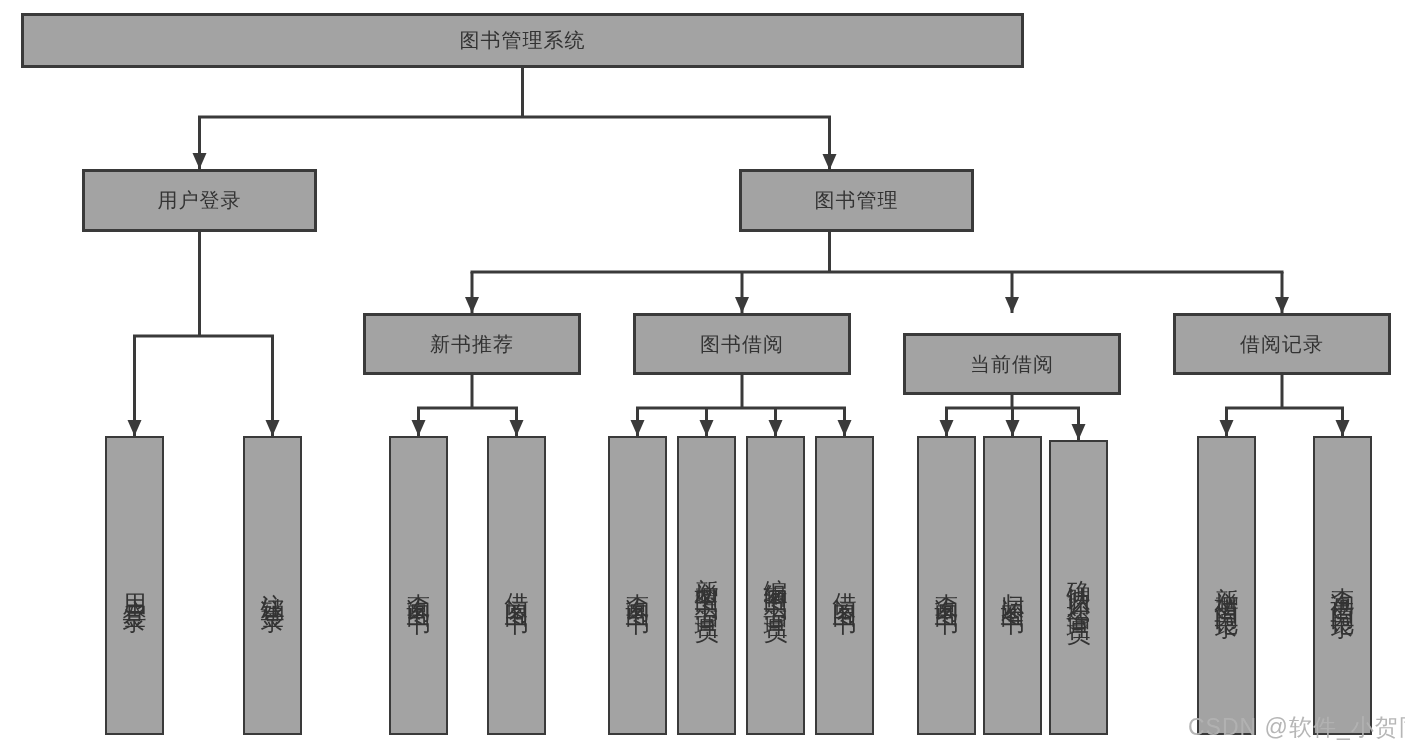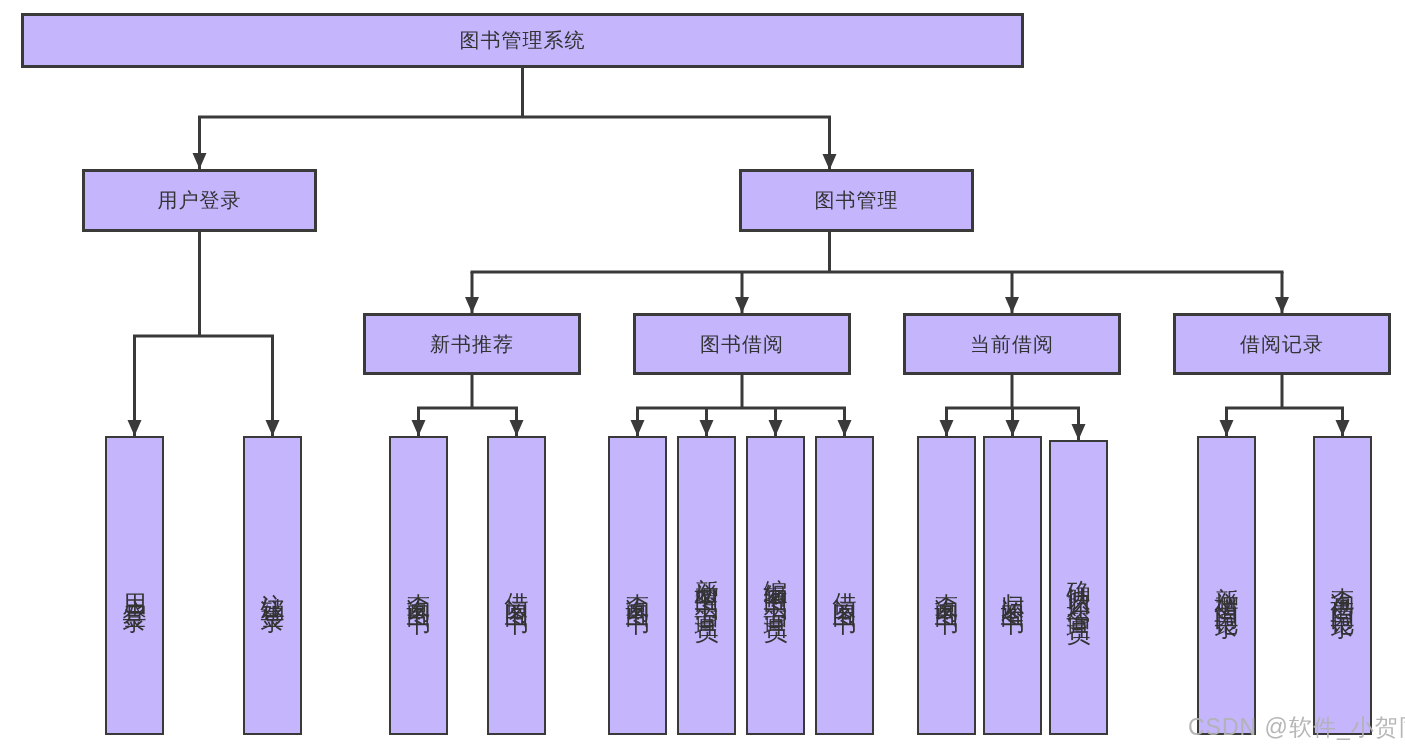--- a/index.html
+++ b/index.html
@@ -8,21 +8,21 @@
     width:1405px;height:747px;
     background:#ffffff;
     overflow:hidden;
     font-family:"Liberation Sans","DejaVu Sans",sans-serif;
   }
   #connectors{position:absolute;left:0;top:0;width:1405px;height:747px;pointer-events:none;}
   #connectors line{stroke:#3a3a3a;stroke-width:3;}
   .box{
     position:absolute;
     box-sizing:border-box;
-    background:#c4b5fd;
+    background:#a3a3a3;
     border:3px solid #3a3a3a;
     display:flex;align-items:center;justify-content:center;
     color:#333333;
   }
   .hbox{font-size:20px;letter-spacing:1px;}
   .root{left:21px;top:13px;width:1003px;height:55px;}
   .lvl2{top:169px;width:235px;height:63px;}
   .lvl3{top:313px;width:218px;height:62px;}
   .leaf{top:436px;width:59px;height:299px;border-width:2.5px;}
   .vtext{
@@ -97,21 +97,21 @@
     <line x1="1342.5" y1="408" x2="1342.5" y2="436" marker-end="url(#arw)"></line>
   </svg>
 
   <div class="box root hbox">图书管理系统</div>
 
   <div class="box lvl2 hbox" style="left:82px;">用户登录</div>
   <div class="box lvl2 hbox" style="left:712px;margin-left:27px;">图书管理</div>
 
   <div class="box lvl3 hbox" style="left:363px;">新书推荐</div>
   <div class="box lvl3 hbox" style="left:633px;">图书借阅</div>
-  <div class="box lvl3 hbox" style="left:903px;">当前借阅</div>
+  <div class="box lvl3 hbox" style="left:903px;margin-top:20px;">当前借阅</div>
   <div class="box lvl3 hbox" style="left:1173px;">借阅记录</div>
 
   <div class="box leaf" style="left:105px;">
     <span class="vtext">用户登录</span>
   </div>
   <div class="box leaf" style="left:243px;">
     <span class="vtext">注销登录</span>
   </div>
 
   <div class="box leaf" style="left:389px;">

